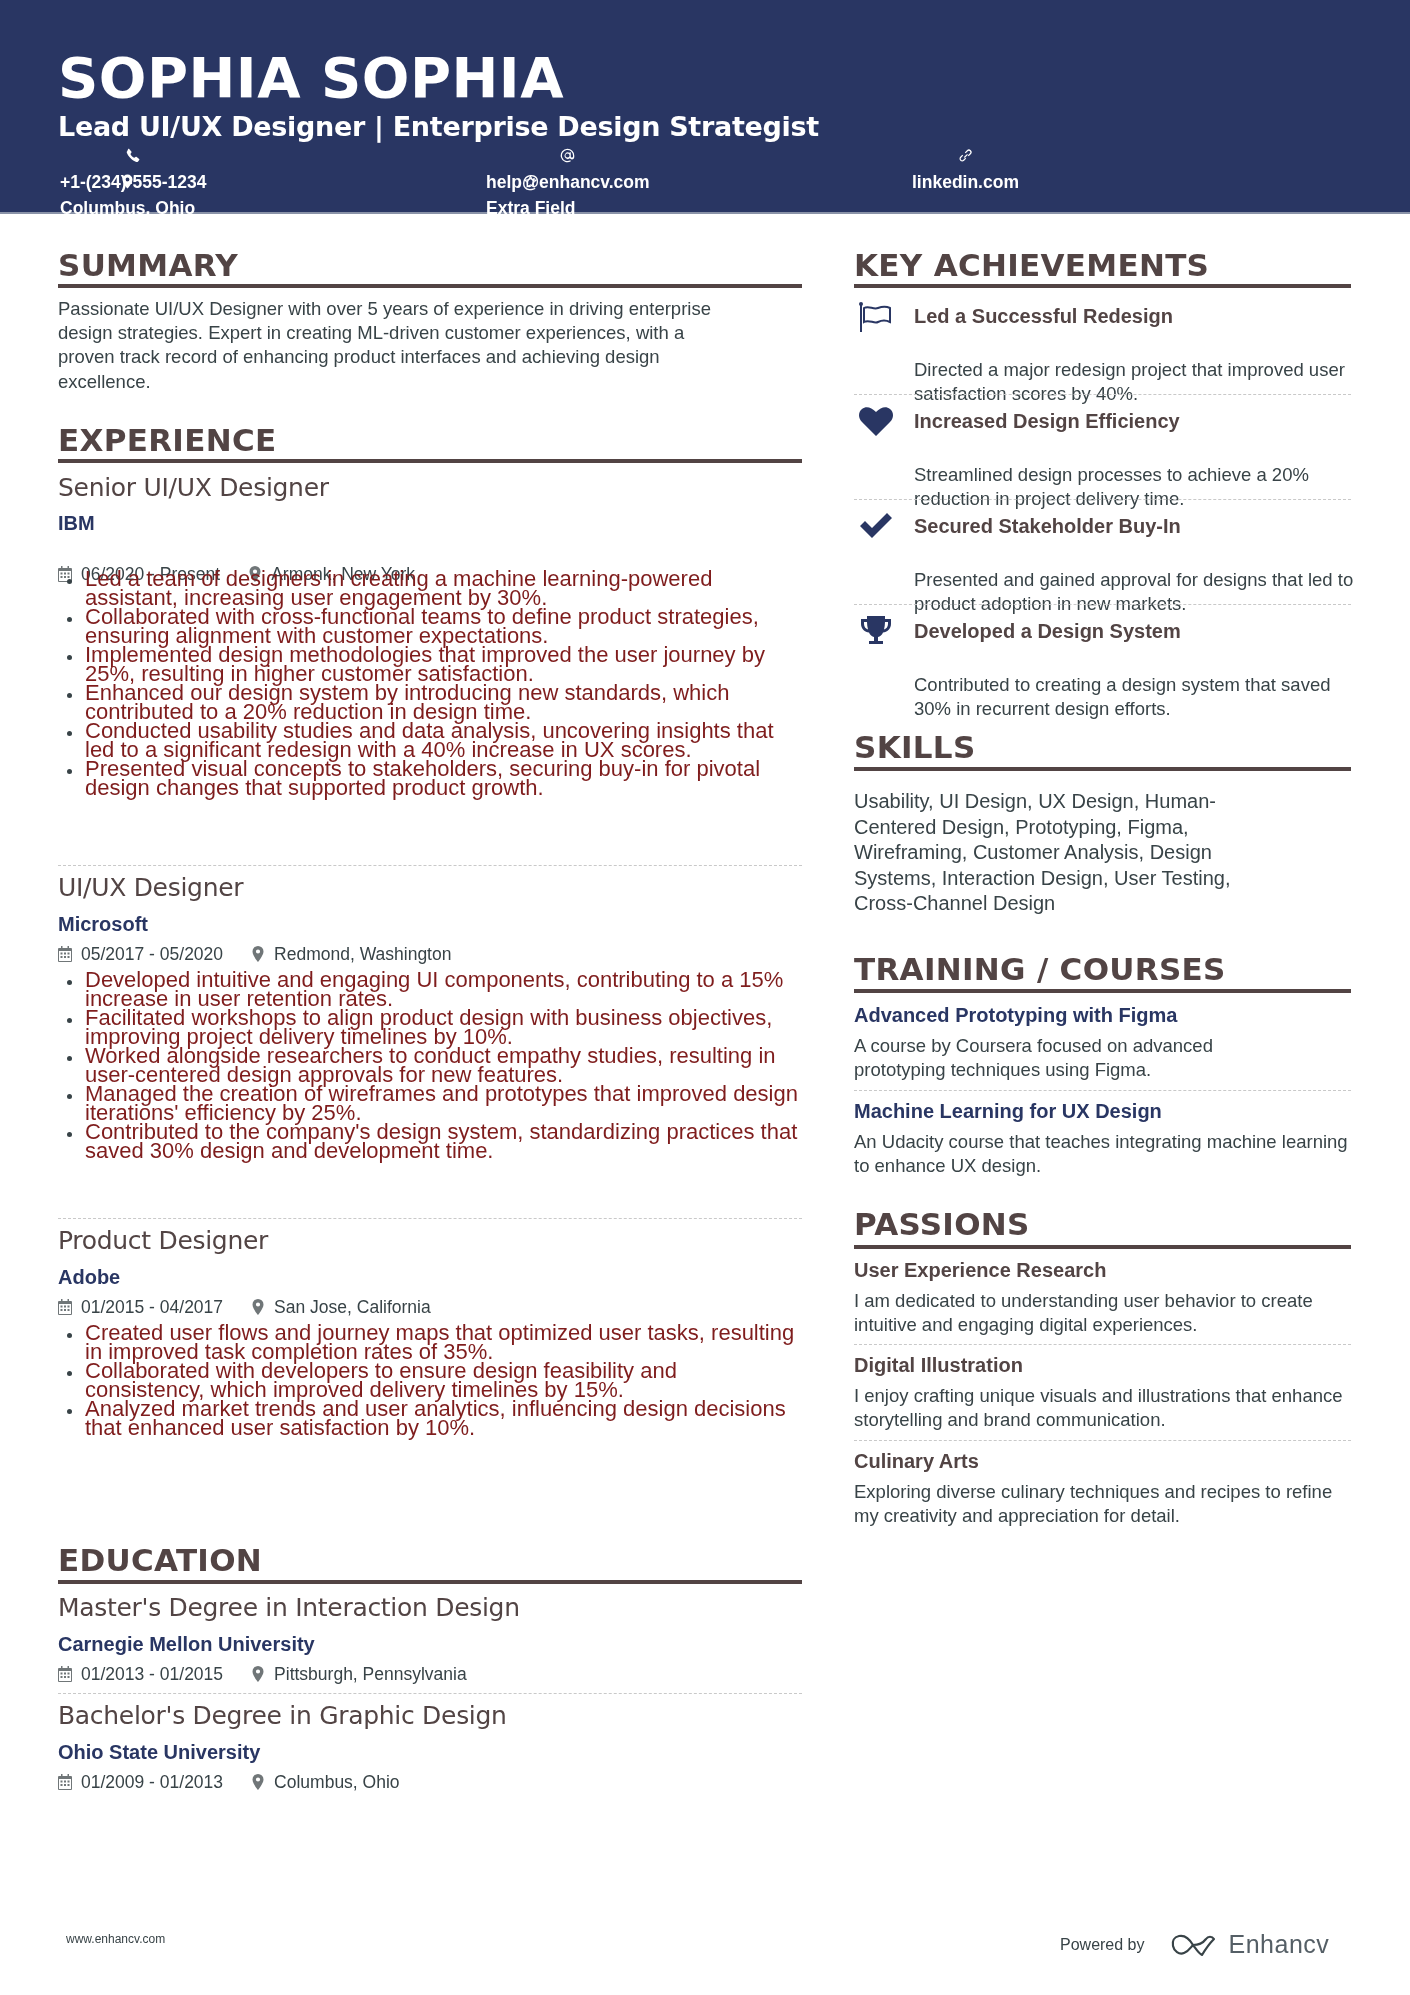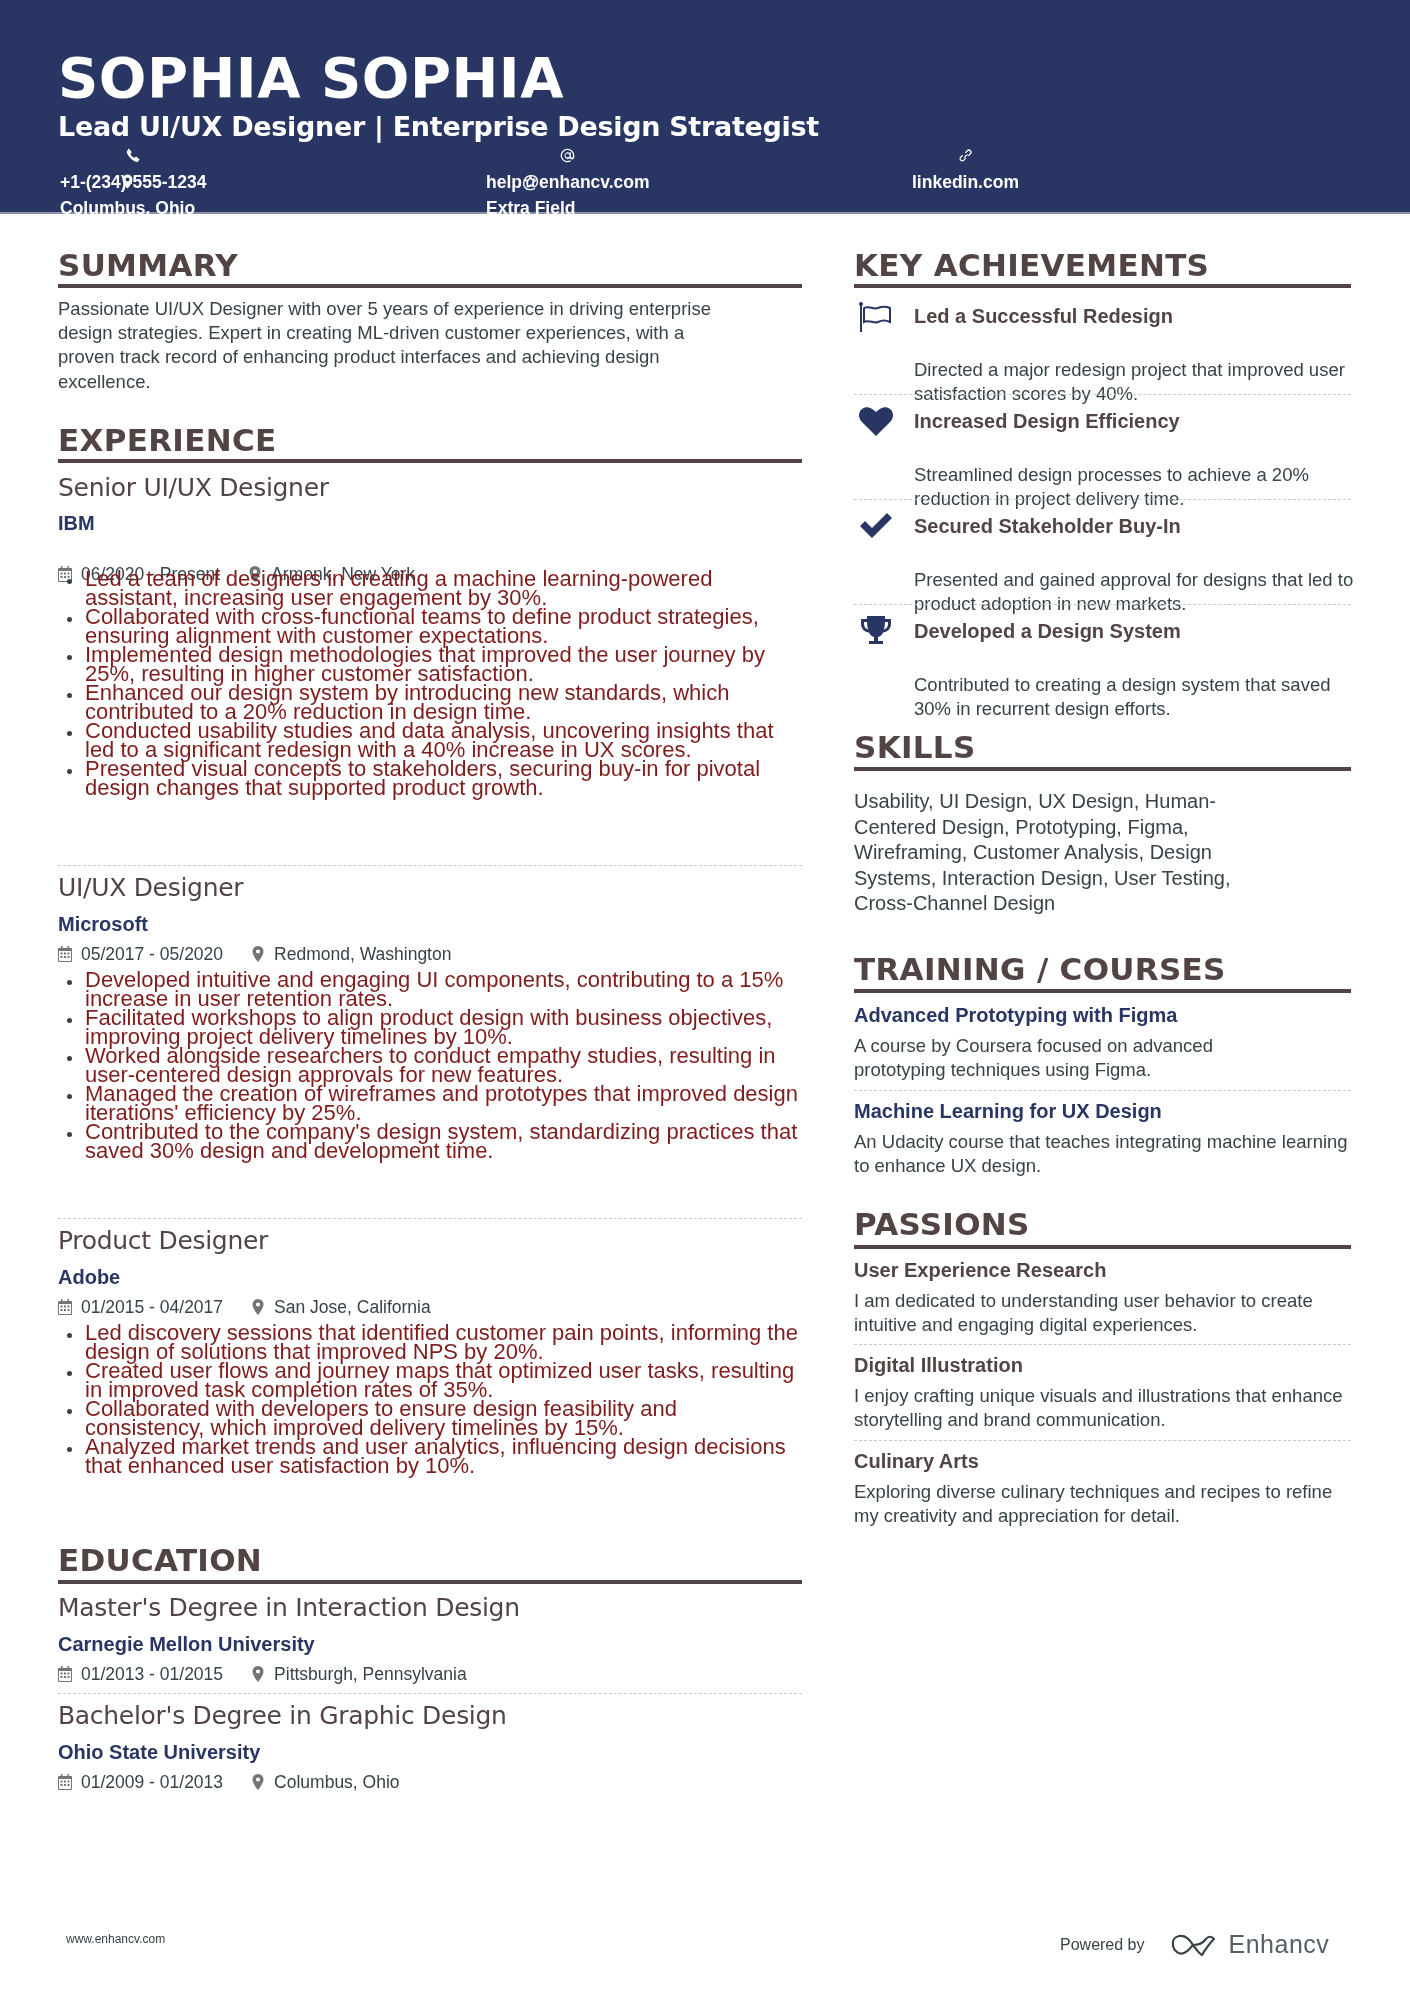--- a/index.html
+++ b/index.html
@@ -157,21 +157,20 @@
       </svg>
     <span>01/2015 - 04/2017</span>
     <span class="loc">
         <svg viewBox="0 0 14 16">
           <path d="M7 0a5.5 5.5 0 0 0-5.5 5.5C1.5 9.6 7 16 7 16s5.5-6.4 5.5-10.5A5.5 5.5 0 0 0 7 0zm0 7.6a2.1 2.1 0 1 1 0-4.2 2.1 2.1 0 0 1 0 4.2z"></path>
         </svg>
         <span>San Jose, California</span>
       </span>
   </div>
   <ul class="bullets" style="top:1323px;">
-    <li>Led discovery sessions that identified customer pain points, informing the design of solutions that improved NPS by 20%.</li>
     <li>Created user flows and journey maps that optimized user tasks, resulting in improved task completion rates of 35%.</li>
     <li>Collaborated with developers to ensure design feasibility and consistency, which improved delivery timelines by 15%.</li>
     <li>Analyzed market trends and user analytics, influencing design decisions that enhanced user satisfaction by 10%.</li>
   </ul>
 
   <div class="section-title" style="top:1542px;">EDUCATION</div>
   <div class="rule" style="top:1580px;"></div>
 
   <div class="role" style="top:1593px;">Master's Degree in Interaction Design</div>
   <div class="company" style="top:1631px;">Carnegie Mellon University</div>

